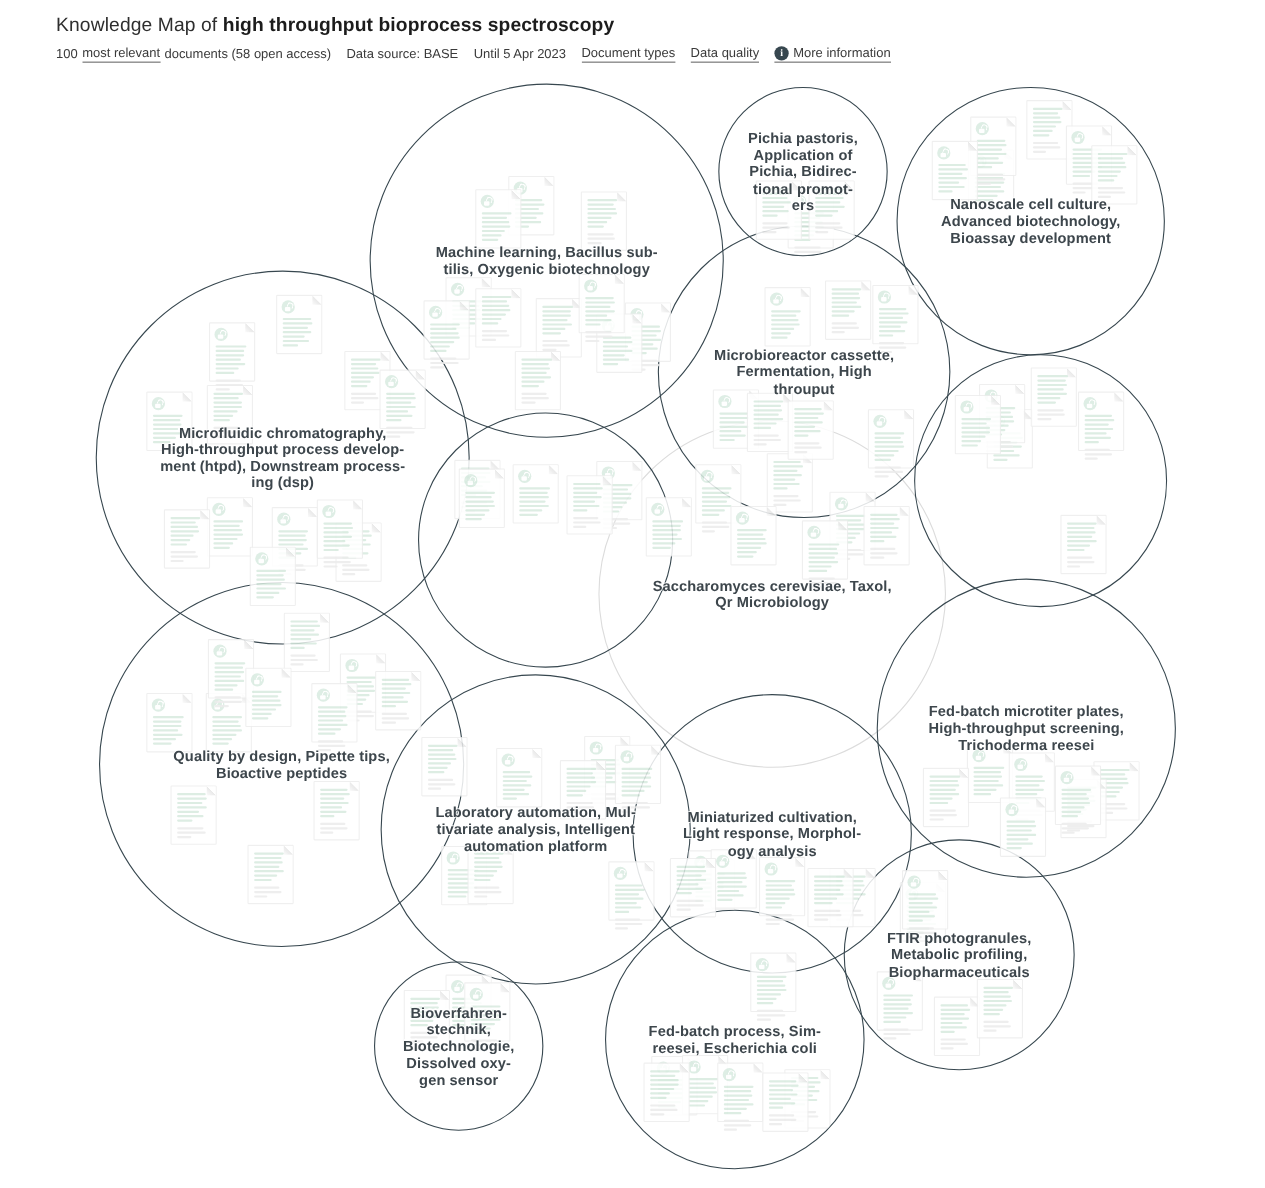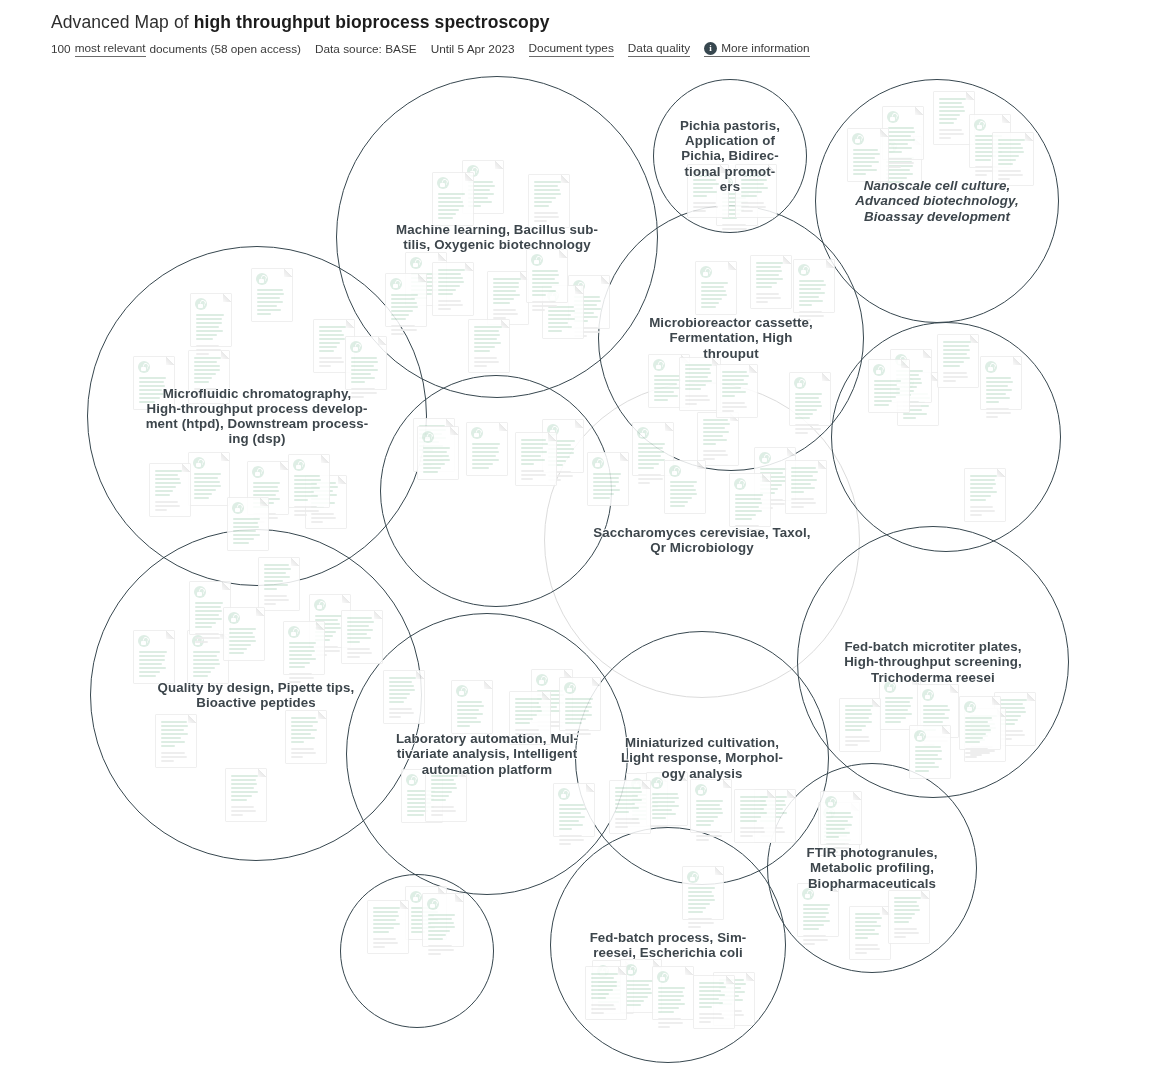--- a/index.html
+++ b/index.html
@@ -49,21 +49,21 @@
   .plines{position:absolute;left:5px;right:5px;}
   .pline{height:2px;margin-bottom:2px;background:#d7eadf;border-radius:1px;}
   .pline.g{background:#ececec;}
   .pgap{height:3px;}
 </style>
 </head>
 <body>
 
 <div class="header">
   <div class="title">
-    <span>Advanced Map of</span>
+    <span>Knowledge Map of</span>
     <span class="q">high throughput bioprocess spectroscopy</span>
   </div>
   <div class="meta">
     <span>100</span>
     <span style="width:4px;display:inline-block;"></span>
     <span class="u">most relevant</span>
     <span style="width:4px;display:inline-block;"></span>
     <span>documents (58 open access)</span>
     <span class="sep"></span>
     <span>Data source: BASE</span>
@@ -415,21 +415,21 @@
           <div class="pline g" style="width: 84%;"></div>
           <div class="pline g" style="width: 42%;"></div>
         </div>
       </div>
       <div class="bubble-label" style="max-width: 124.74px;">Pichia pastoris,
 Application of
 Pichia, Bidirec-
 tional promot-
 ers</div>
     </div>
-    <div class="bubble" style="left: 815px; top: 79px; height: 244px; width: 244px; font-style: italic;">
+    <div class="bubble" style="left: 815px; top: 79px; height: 244px; width: 244px;">
       <div class="paper" style="left: 64.4px; top: 56px;">
         <div class="fold"></div>
         <div class="badge"></div>
         <div class="plines" style="top: 20px;">
           <div class="pline" style="width: 92%;"></div>
           <div class="pline" style="width: 85%;"></div>
           <div class="pline" style="width: 88%;"></div>
           <div class="pline" style="width: 78%;"></div>
           <div class="pline" style="width: 90%;"></div>
           <div class="pline" style="width: 70%;"></div>
@@ -1630,20 +1630,25 @@
           <div class="pline" style="width: 78%;"></div>
           <div class="pline" style="width: 90%;"></div>
           <div class="pline" style="width: 70%;"></div>
           <div class="pline" style="width: 55%;"></div>
           <div class="pgap"></div>
           <div class="pline g" style="width: 78%;"></div>
           <div class="pline g" style="width: 84%;"></div>
           <div class="pline g" style="width: 42%;"></div>
         </div>
       </div>
+      <div class="bubble-label" style="max-width: 124.74px;">Bioverfahren-
+stechnik,
+Biotechnologie,
+Dissolved oxy-
+gen sensor</div>
     </div>
     <div class="bubble" style="left: 550px; top: 827px; height: 236px; width: 236px;">
       <div class="paper" style="left: 131.4px; top: 37.6032px;">
         <div class="fold"></div>
         <div class="badge"></div>
         <div class="plines" style="top: 20px;">
           <div class="pline" style="width: 90%;"></div>
           <div class="pline" style="width: 78%;"></div>
           <div class="pline" style="width: 85%;"></div>
           <div class="pline" style="width: 88%;"></div>

